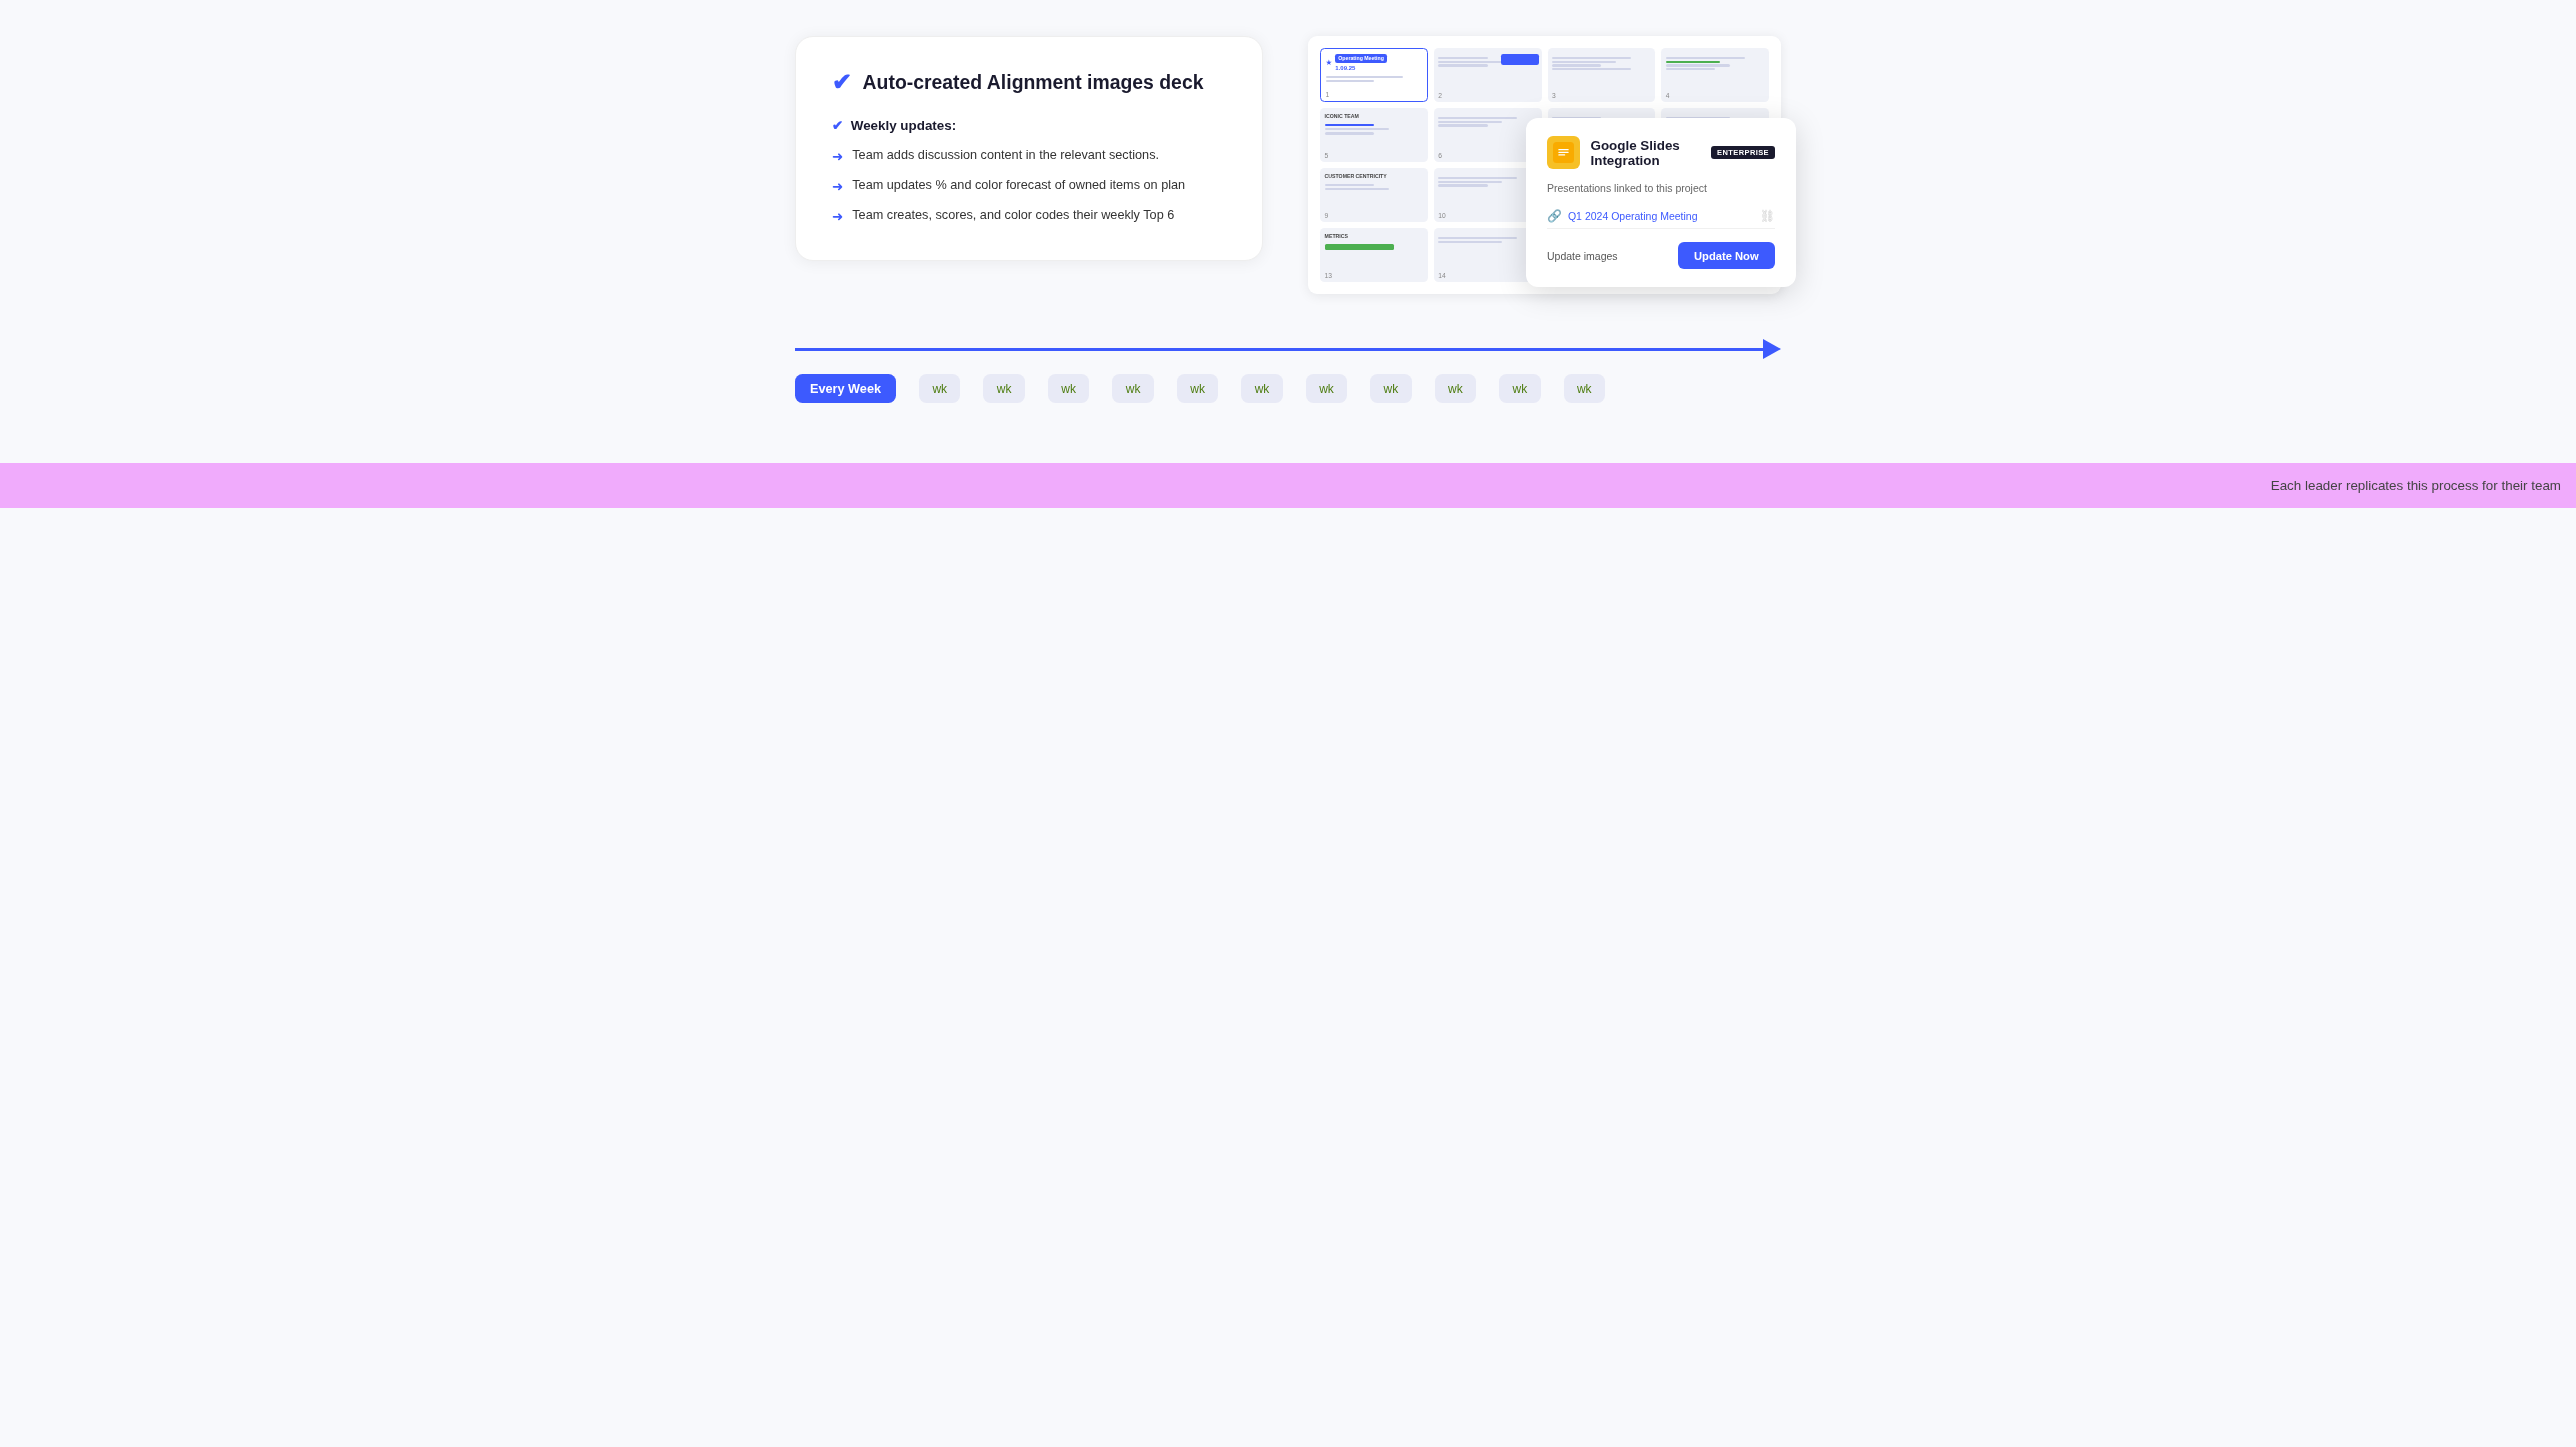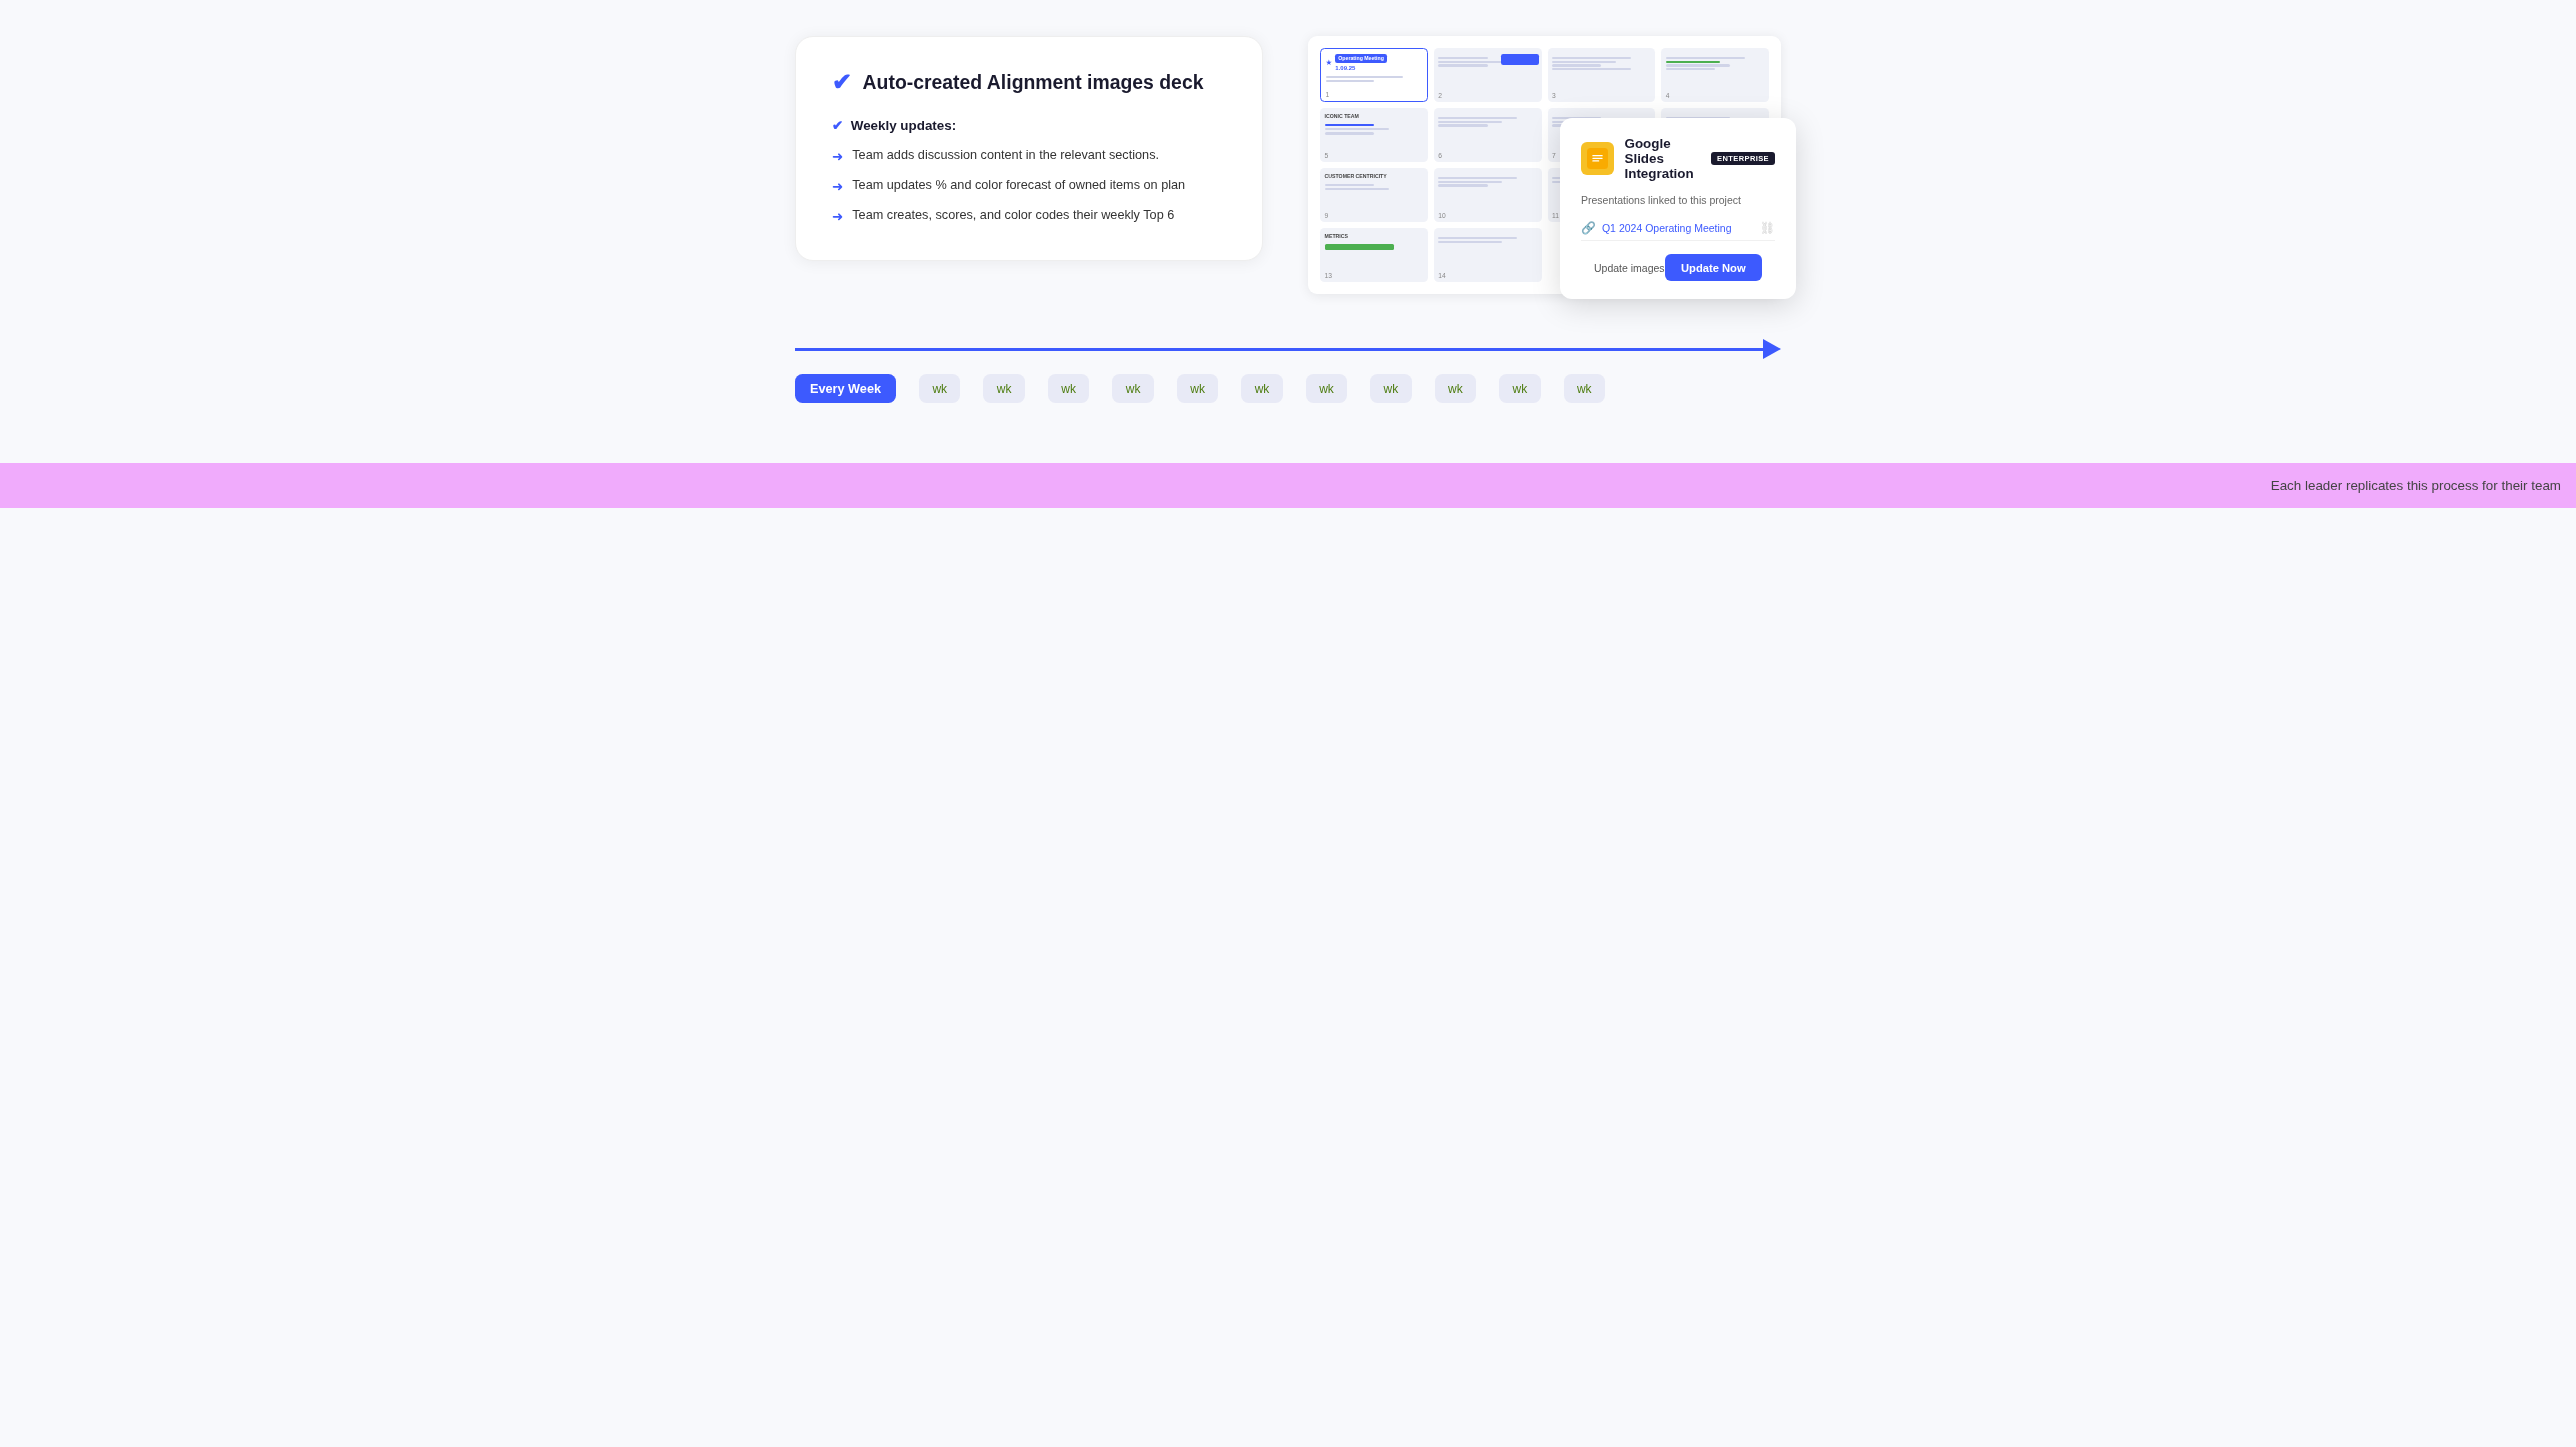--- a/index.html
+++ b/index.html
@@ -210,21 +210,21 @@
 
     
     .gs-popup {
       position: absolute;
       right: -15px;
       top: 82px;
       background: #fff;
       border-radius: 12px;
       box-shadow: 0 6px 30px rgba(0,0,0,0.15);
       padding: 18px 21px;
-      width: 236px;
+      width: 270px;
       z-index: 10;
     }
 
     .gs-header {
       display: flex;
       align-items: center;
       gap: 10.5px;
       margin-bottom: 13.4px;
     }
 
@@ -289,21 +289,21 @@
     }
 
     .gs-link-icon-right {
       font-size: 12px;
       color: #ccc;
     }
 
     .gs-footer {
       display: flex;
       align-items: center;
-      justify-content: center;
+      justify-content: space-between;
     }
 
     .gs-update-label {
       font-size: 10.5px;
       color: #555;
     }
 
     .gs-update-btn {
       background: #3d5afe;
       color: #fff;

